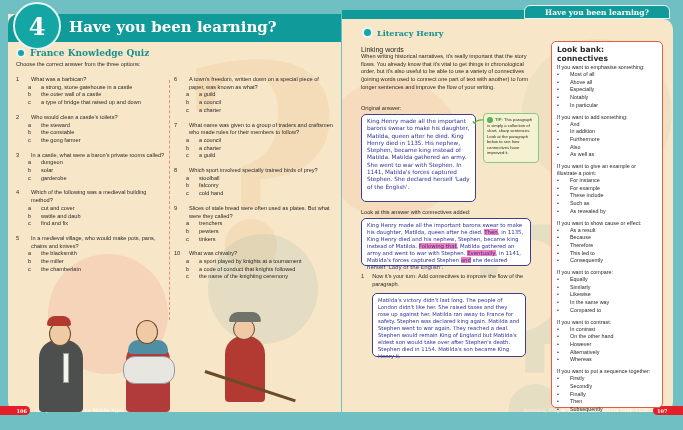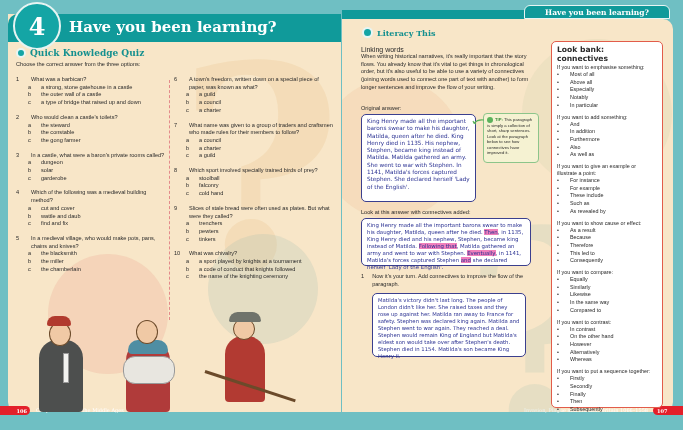--- a/index.html
+++ b/index.html
@@ -67,21 +67,21 @@
   <div class="left-page">
     <div class="deco-q" style="left:170px;top:-10px;">?</div>
     <div class="deco-circ" style="left:40px;top:240px;width:120px;height:120px;background:rgba(235,160,140,0.25);"></div>
     <div class="deco-circ" style="left:200px;top:220px;width:110px;height:110px;background:rgba(150,185,175,0.2);"></div>
   </div>
   <div class="left-banner"></div>
   <div class="chapter-circle">4</div>
   <div class="left-title">Have you been learning?</div>
   <div class="quiz-head">
     <span class="quiz-icon"></span>
-    <span>Quick Knowledge Quiz</span>
+    <span>France Knowledge Quiz</span>
   </div>
   <div class="instr">Choose the correct answer from the three options:</div>
   <div class="dotline"></div>
 
   <div class="qcol c1" id="qc1">
       <div class="q">
         <div class="qt">
           <span class="qn">1</span>
           <span>What was a barbican?</span>
         </div>
@@ -288,21 +288,21 @@
 
   <div class="right-banner-strip"></div>
   <div class="right-page">
     <div class="deco-circ" style="left:180px;top:20px;width:150px;height:150px;background:rgba(220,215,180,0.35);"></div>
     <div class="deco-circ" style="left:-20px;top:60px;width:140px;height:140px;background:rgba(240,190,150,0.25);"></div>
     <div class="deco-q" style="left:120px;top:150px;color:rgba(150,190,170,0.18);">?</div>
   </div>
   <div class="right-tab">Have you been learning?</div>
   <div class="lit-head">
     <span class="lit-icon"></span>
-    <span>Literacy This</span>
+    <span>Literacy Henry</span>
   </div>
   <div class="linking-title">Linking words</div>
   <div class="intro">When writing historical narratives, it's really important that the story flows. You already know that it's vital to get things in chronological order, but it's also useful to be able to use a variety of connectives (joining words used to connect one part of text with another) to form longer sentences and improve the flow of your writing.</div>
   <div class="orig-label">Original answer:</div>
   <div class="hand-box orig-box">King Henry made all the important barons swear to make his daughter, Matilda, queen after he died. King Henry died in 1135. His nephew, Stephen, became king instead of Matilda. Matilda gathered an army. She went to war with Stephen. In 1141, Matilda's forces captured Stephen. She declared herself 'Lady of the English'.</div>
 
   <svg class="arrow" viewBox="0 0 12 8">
       <path d="M12 2 Q6 1 2 5 L1 3 M2 5 L4 6" stroke="#5cb25c" stroke-width="1.2" fill="none"></path>
     </svg>
   <div class="tip-box">

